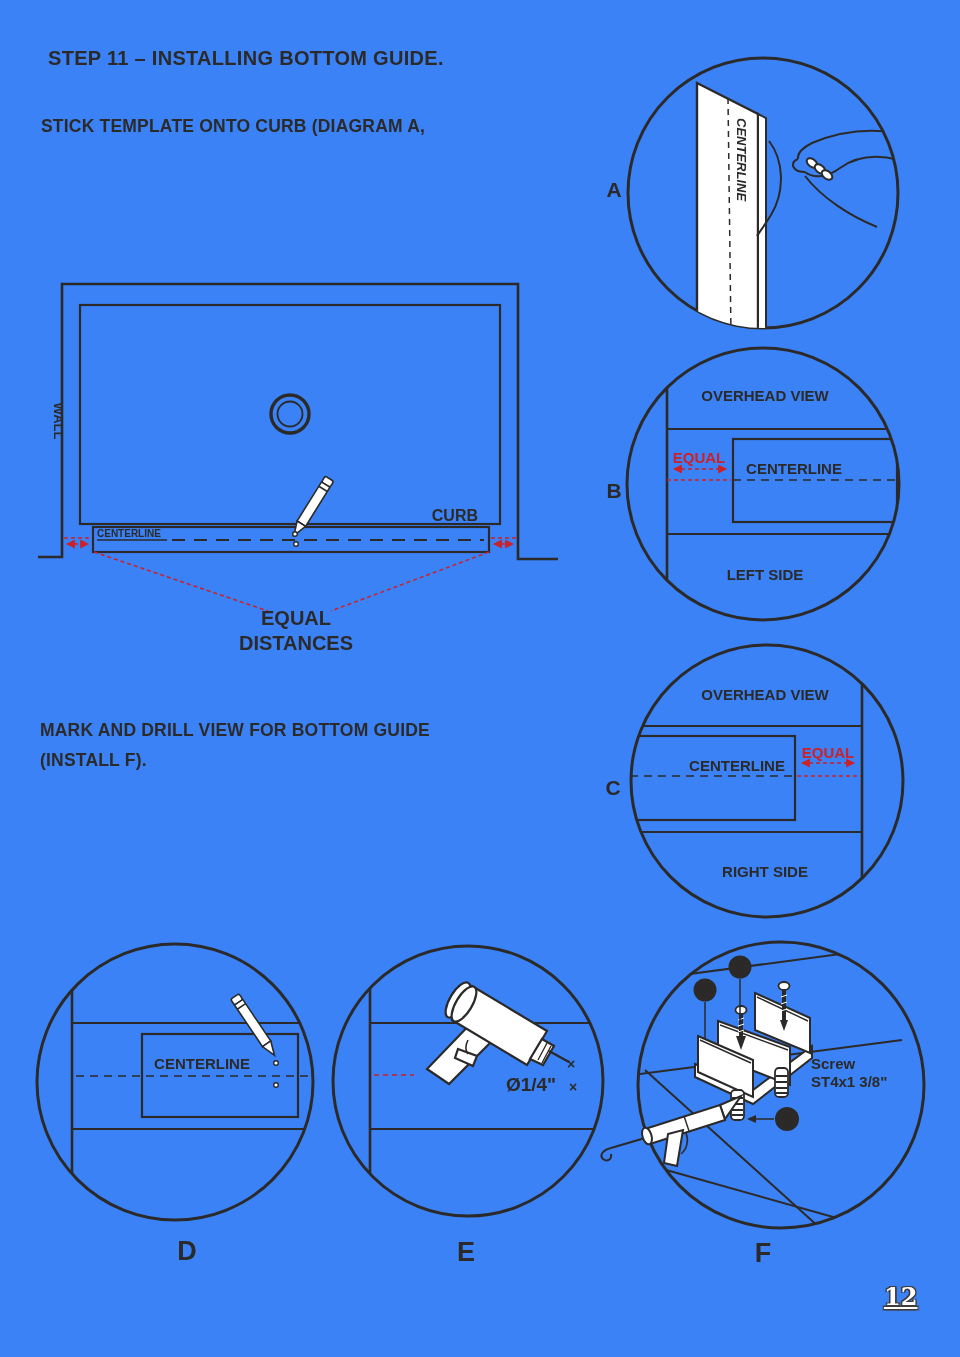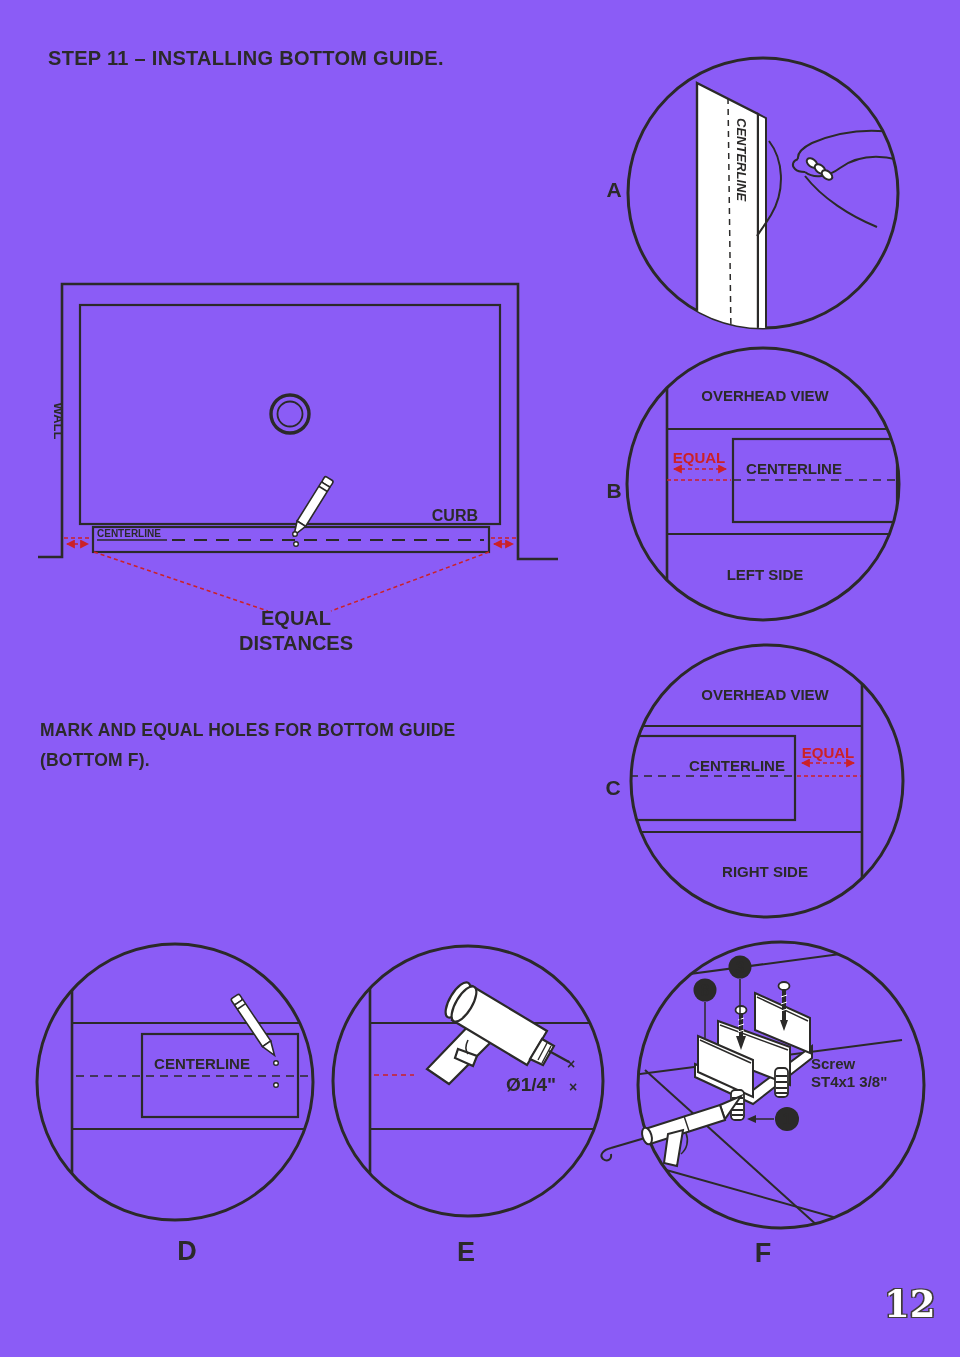--- a/index.html
+++ b/index.html
@@ -1,40 +1,41 @@
 <!DOCTYPE html>
 <html><head>
 <meta charset="utf-8">
 <style>
   html,body{margin:0;padding:0;background:#888;}
-  .page{position:relative;width:960px;height:1357px;background:#8b5cf6;overflow:hidden;
+  .page{position:relative;width:960px;height:1357px;background:#3b82f6;overflow:hidden;
         font-family:"Liberation Sans",sans-serif;color:#2b2a29;}
   .art{position:absolute;left:0;top:0;width:960px;height:1357px;}
   .title{position:absolute;left:48px;top:47px;font-size:20px;font-weight:bold;letter-spacing:.3px;white-space:nowrap;}
   .para{position:absolute;font-size:17.5px;font-weight:bold;line-height:29.5px;white-space:nowrap;letter-spacing:.2px;}
   .p1{left:41px;top:112px;}
   .p2{left:40px;top:716px;}
-  .pagenum{position:absolute;left:884px;top:1282px;font-family:"DejaVu Serif",serif;font-size:37px;font-weight:bold;
-           color:#ffffff;text-shadow:-1.4px -1.4px 0 #403c3b,1.4px -1.4px 0 #403c3b,-1.4px 1.4px 0 #403c3b,1.4px 1.4px 0 #403c3b;}
+  .pagenum{position:absolute;left:884px;top:1282px;font-family:"DejaVu Serif",serif;font-size:24px;font-weight:bold;
+           color:#ffffff;text-shadow:-1.4px -1.4px 0 #403c3b,1.4px -1.4px 0 #403c3b,-1.4px 1.4px 0 #403c3b,1.4px 1.4px 0 #403c3b;text-decoration:underline;}
   .t{font-family:"Liberation Sans",sans-serif;font-weight:bold;fill:#2b2a29;}
   .red{fill:#cc2127;}
 </style>
 </head>
 <body>
 
 <div class="page">
 
   <div class="title">STEP 11 – INSTALLING BOTTOM GUIDE.</div>
 
   <div class="para p1">
+    <div>STICK TEMPLATE ONTO CURB (DIAGRAM A,</div>
   </div>
 
   <div class="para p2">
-    <div>MARK AND EQUAL HOLES FOR BOTTOM GUIDE</div>
-    <div>(BOTTOM F).</div>
+    <div>MARK AND DRILL VIEW FOR BOTTOM GUIDE</div>
+    <div>(INSTALL F).</div>
   </div>
 
   <svg class="art" viewBox="0 0 960 1357">
     <defs>
       <marker id="arrR" viewBox="0 0 8 8" refX="7" refY="4" markerWidth="9" markerHeight="9" orient="auto-start-reverse" markerUnits="userSpaceOnUse">
         <path d="M0,0 L8,4 L0,8 Z" fill="#cc2127"></path>
       </marker>
       <clipPath id="clipA">
           <circle cx="763" cy="193" r="135"></circle>
         </clipPath>

